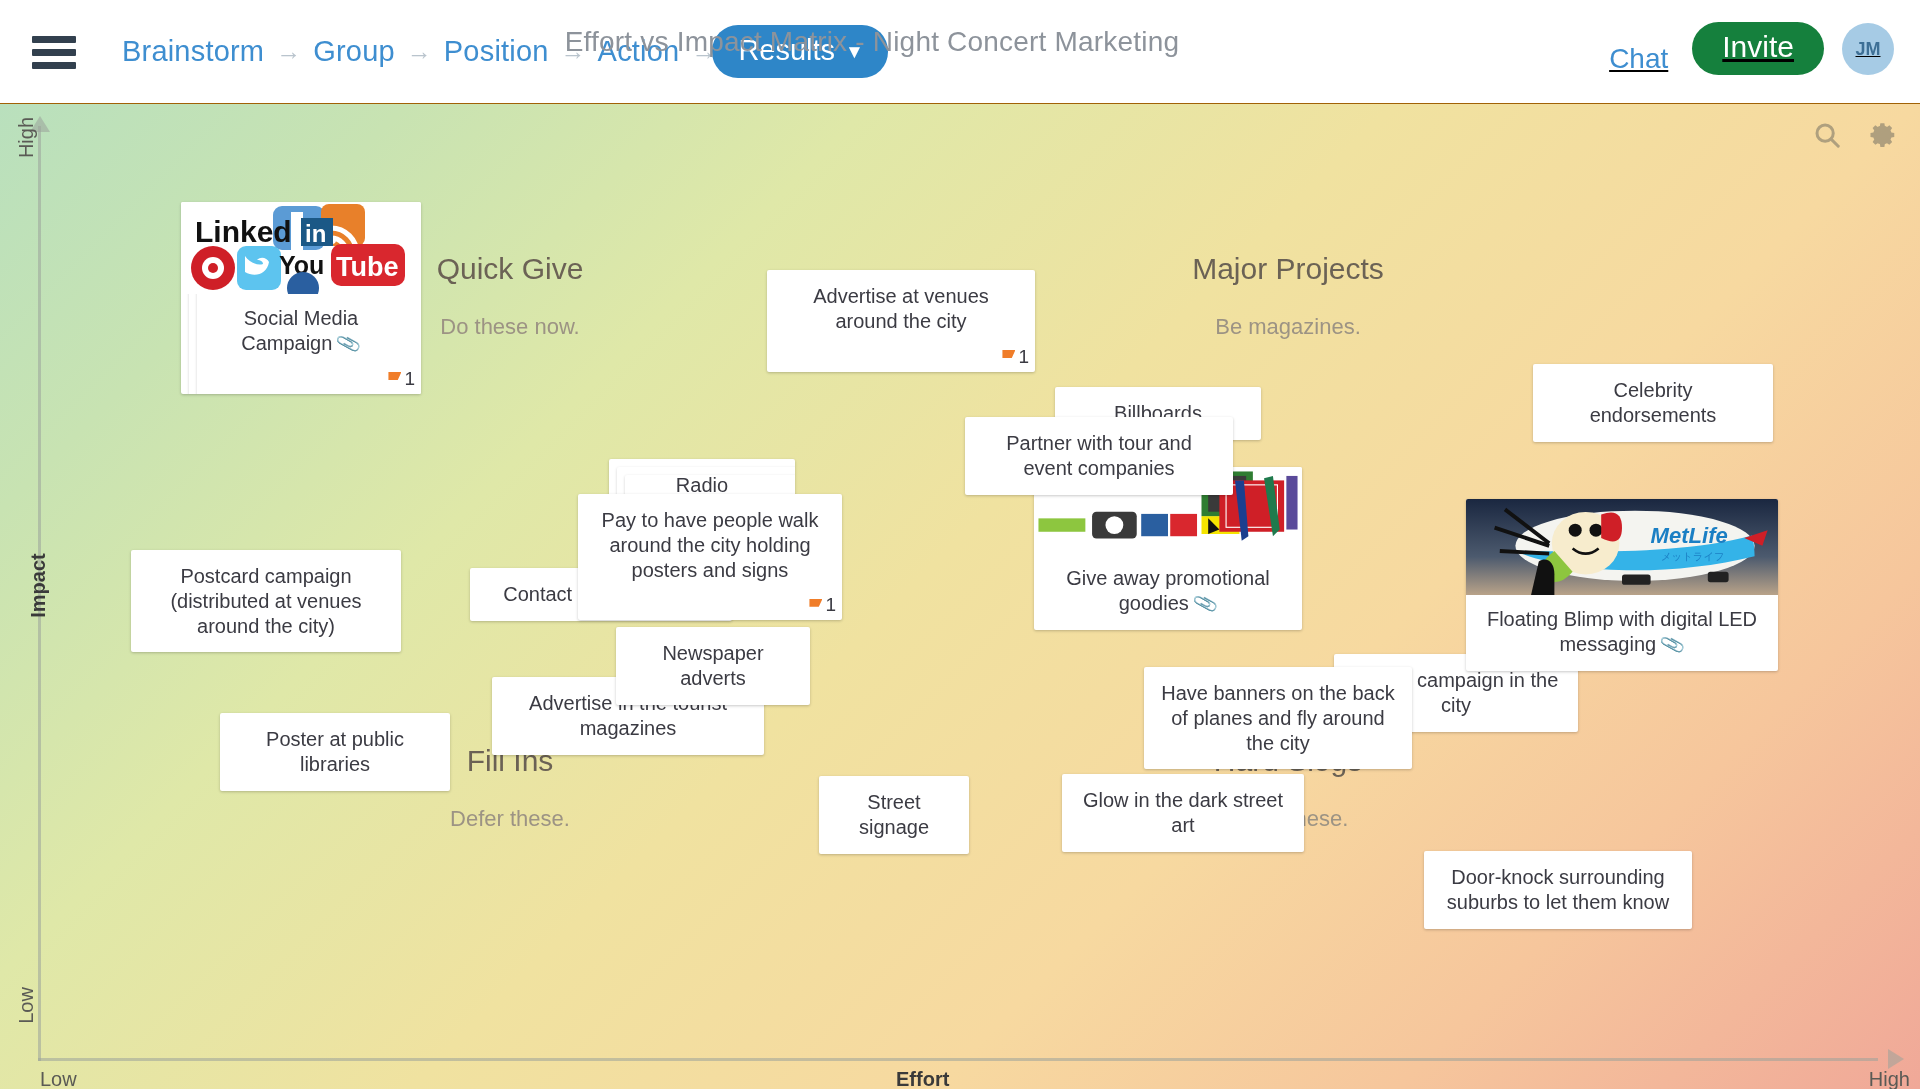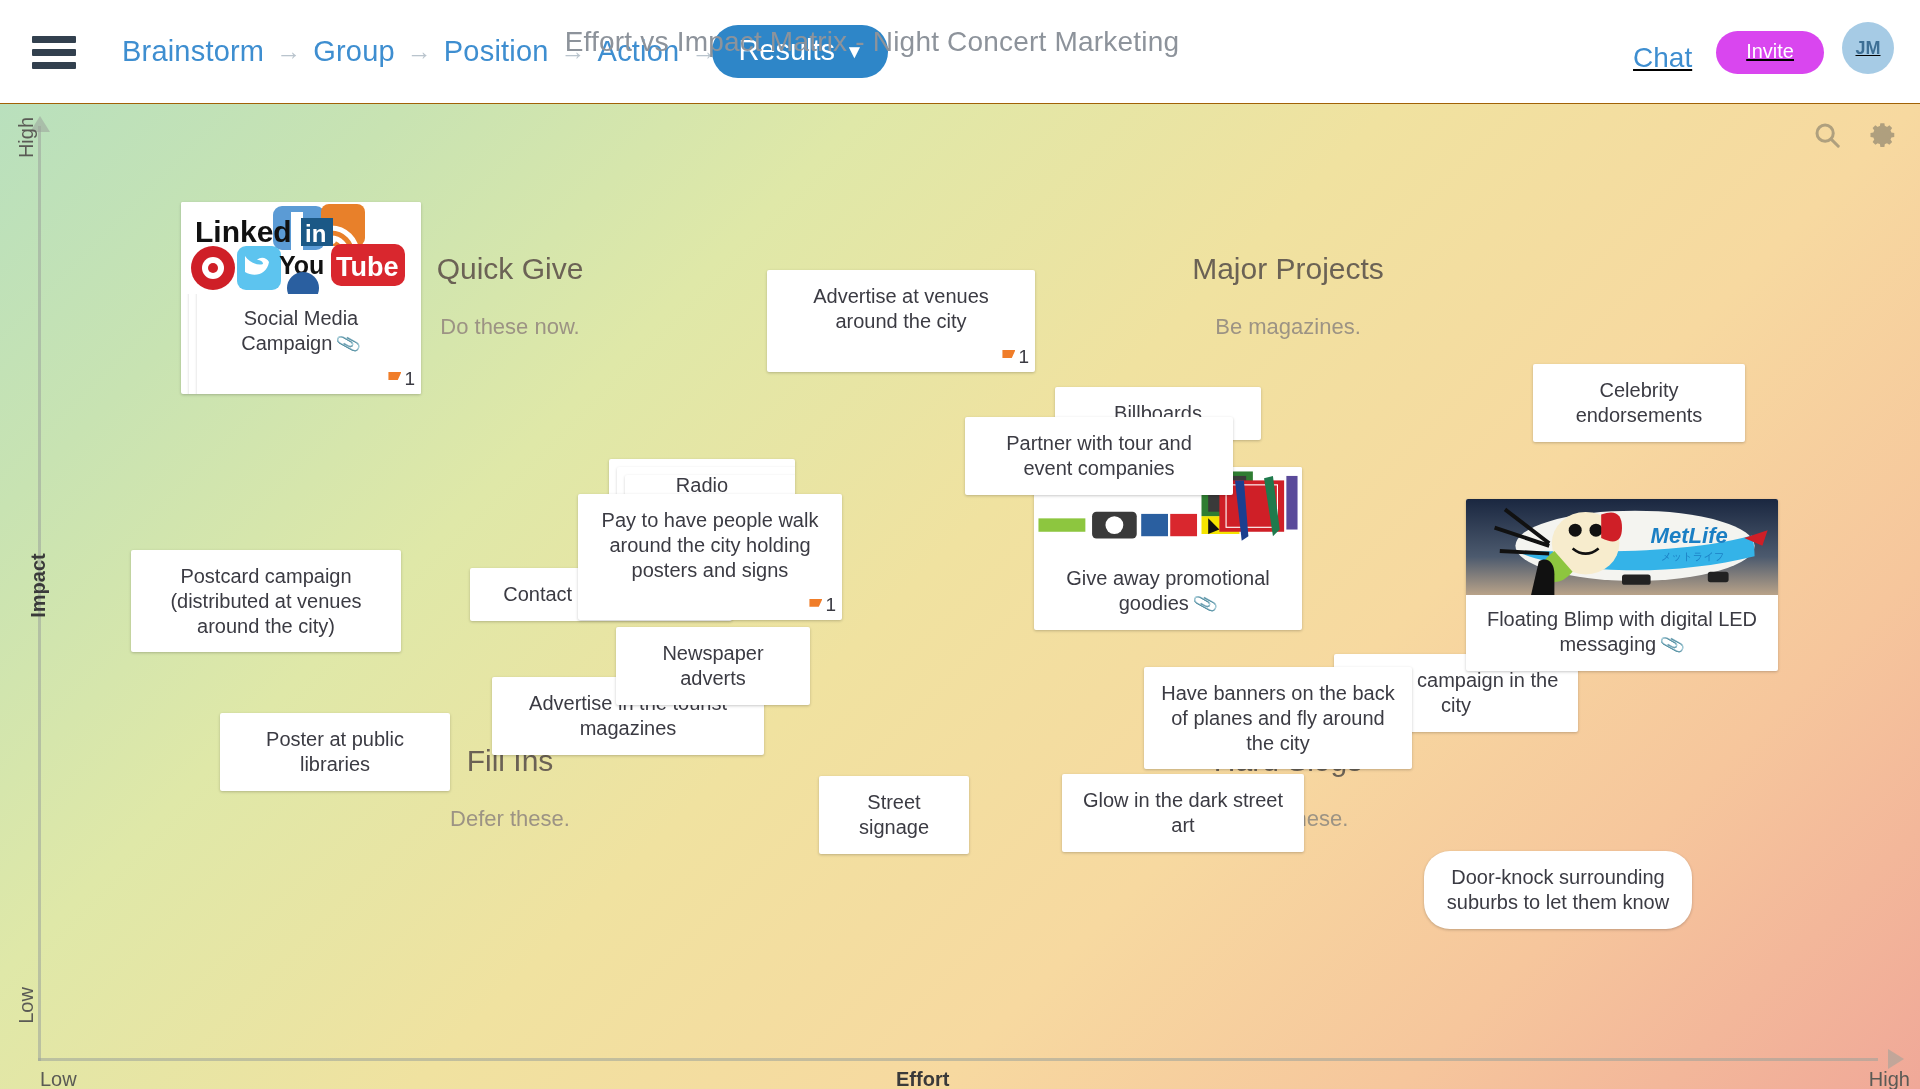--- a/index.html
+++ b/index.html
@@ -56,23 +56,23 @@
     text-align: center; font-size: 28px; color: #8d939b;
     pointer-events: none; letter-spacing: .2px;
   }
 
   #header-right {
     position: absolute; right: 26px; top: 22px;
     display: flex; align-items: flex-end; gap: 18px; text-decoration: underline;
   }
   #chat-link { font-size: 28px; color: #3e8ed0; cursor: pointer; margin-right: 6px; }
   #invite-btn {
-    background: #d946ef; color: #fff; border: none;
+    background: #15803d; color: #fff; border: none;
     font-family: "Liberation Sans", sans-serif;
-    font-size: 20px; border-radius: 28px; padding: 10px 30px 13px;
+    font-size: 30px; border-radius: 28px; padding: 10px 30px 13px;
     cursor: pointer; line-height: 1;
   }
   #avatar {
     width: 52px; height: 52px; border-radius: 50%;
     background: #a6cbe5; color: #3d6f95;
     display: flex; align-items: center; justify-content: center;
     font-size: 18px; font-weight: bold; cursor: pointer;
   }
 
   
@@ -294,21 +294,21 @@
           <span class="fg"></span>
           <span>1</span>
         </span></div>
       <div class="card" style="left: 767px; top: 166px; width: 268px; z-index: 12; padding-bottom: 24px;">
         <span class="card-text">Advertise at venues around the city</span>
         <span class="flag">
           <span class="fg"></span>
           <span>1</span>
         </span>
       </div>
-      <div class="card" style="left: 1533px; top: 260px; width: 212px; z-index: 10;">
+      <div class="card" style="left: 1533px; top: 260px; width: 240px; z-index: 10;">
         <span class="card-text">Celebrity endorsements</span>
       </div>
       <div class="card" style="left: 1055px; top: 283px; width: 206px; z-index: 11;">
         <span class="card-text">Billboards</span>
       </div>
       <div class="card" style="left: 965px; top: 313px; width: 268px; z-index: 13;">
         <span class="card-text">Partner with tour and event companies</span>
       </div>
       <div class="card with-img" style="left: 1034px; top: 363px; width: 268px; z-index: 12; padding-bottom: 0px;"><span><svg class="card-img" viewBox="0 0 240 78" preserveAspectRatio="none">
             <rect width="240" height="78" fill="#fff"></rect>
@@ -382,17 +382,17 @@
           </svg></span><span class="card-text">Floating Blimp with digital LED messaging<span class="clip">📎</span></span></div>
       <div class="card" style="left: 1334px; top: 550px; width: 244px; z-index: 12;">
         <span class="card-text">Poster campaign in the city</span>
       </div>
       <div class="card" style="left: 1144px; top: 563px; width: 268px; z-index: 13;">
         <span class="card-text">Have banners on the back of planes and fly around the city</span>
       </div>
       <div class="card" style="left: 1062px; top: 670px; width: 242px; z-index: 10;">
         <span class="card-text">Glow in the dark street art</span>
       </div>
-      <div class="card" style="left: 1424px; top: 747px; width: 268px; z-index: 10; border-radius: 26px;">
+      <div class="card" style="left: 1424px; top: 747px; width: 268px; z-index: 10;">
         <span class="card-text">Door-knock surrounding suburbs to let them know</span>
       </div>
     </div>
 </div>
 
 </body></html>

